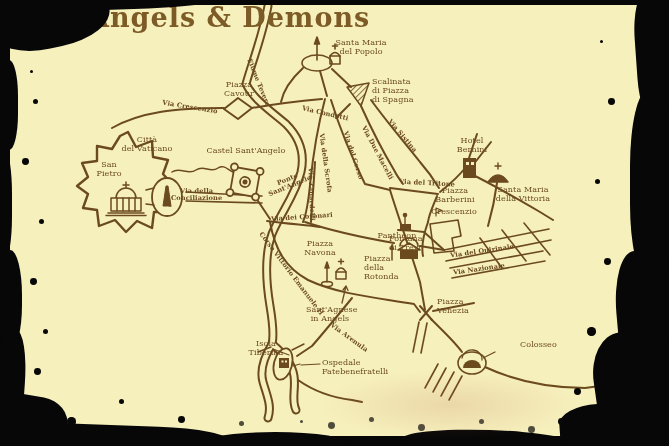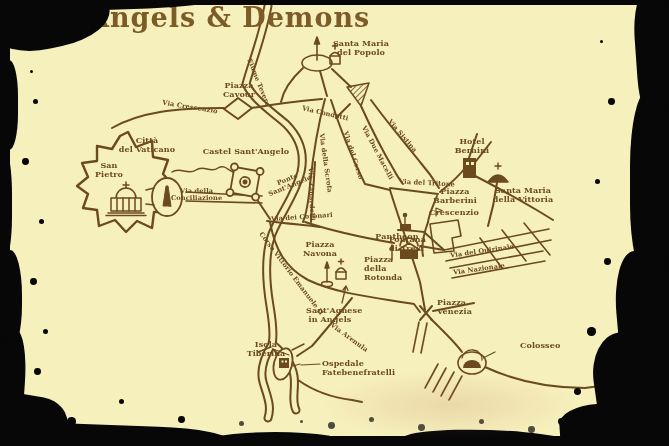--- a/index.html
+++ b/index.html
@@ -1,19 +1,19 @@
 <!DOCTYPE html>
 <html><head>
 <meta charset="utf-8">
 <style>
   html,body{margin:0;padding:0;background:#222;}
   #stage{position:relative;width:669px;height:446px;overflow:hidden;background:#f6f0bd;font-family:"DejaVu Serif",serif;}
   #paper{position:absolute;inset:0;background:#f6f0bd;}
   #mapsvg{position:absolute;left:0;top:0;}
-  .lbl{position:absolute;color:#6b4a1e;font-weight:bold;font-size:8px;line-height:1.1;text-align:center;white-space:pre-line;letter-spacing:.1px;}
+  .lbl{position:absolute;color:#6b4a1e;font-weight:normal;font-size:8px;line-height:1.1;text-align:center;white-space:pre-line;letter-spacing:.1px;}
   .la{text-align:left;}
   .street{position:absolute;color:#6b4a1e;font-weight:bold;font-size:6.6px;line-height:1.05;white-space:pre-line;letter-spacing:.1px;}
   .title{position:absolute;color:#7d5b26;font-weight:bold;font-size:27px;letter-spacing:1px;font-family:"DejaVu Serif",serif;}
   .blk{position:absolute;background:#070707;}
   .tint{position:absolute;pointer-events:none;}
 </style>
 </head>
 <body>
 
 <div id="stage">
@@ -180,20 +180,23 @@
       <path stroke-width="1.2" d="M320,364 L301,365"></path>
     </g>
   </svg>
 
   <div class="title" style="left:88px;top:2px;">Angels &amp; Demons</div>
 
   <div class="lbl" style="left:330px;top:39px;width:62px;">Santa Maria
 del Popolo</div>
   <div class="lbl" style="left:212px;top:81px;width:54px;">Piazza
 Cavour</div>
+  <div class="lbl la" style="left:372px;top:78px;width:48px;">Scalinata
+di Piazza
+di Spagna</div>
   <div class="lbl" style="left:114px;top:136px;width:66px;">Città
 del Vaticano</div>
   <div class="lbl" style="left:90px;top:161px;width:38px;">San
 Pietro</div>
   <div class="lbl" style="left:200px;top:147px;width:92px;">Castel Sant'Angelo</div>
   <div class="lbl" style="left:446px;top:137px;width:52px;">Hotel
 Bernini</div>
   <div class="lbl" style="left:426px;top:187px;width:58px;">Piazza
 Barberini</div>
   <div class="lbl" style="left:491px;top:186px;width:64px;">Santa Maria

